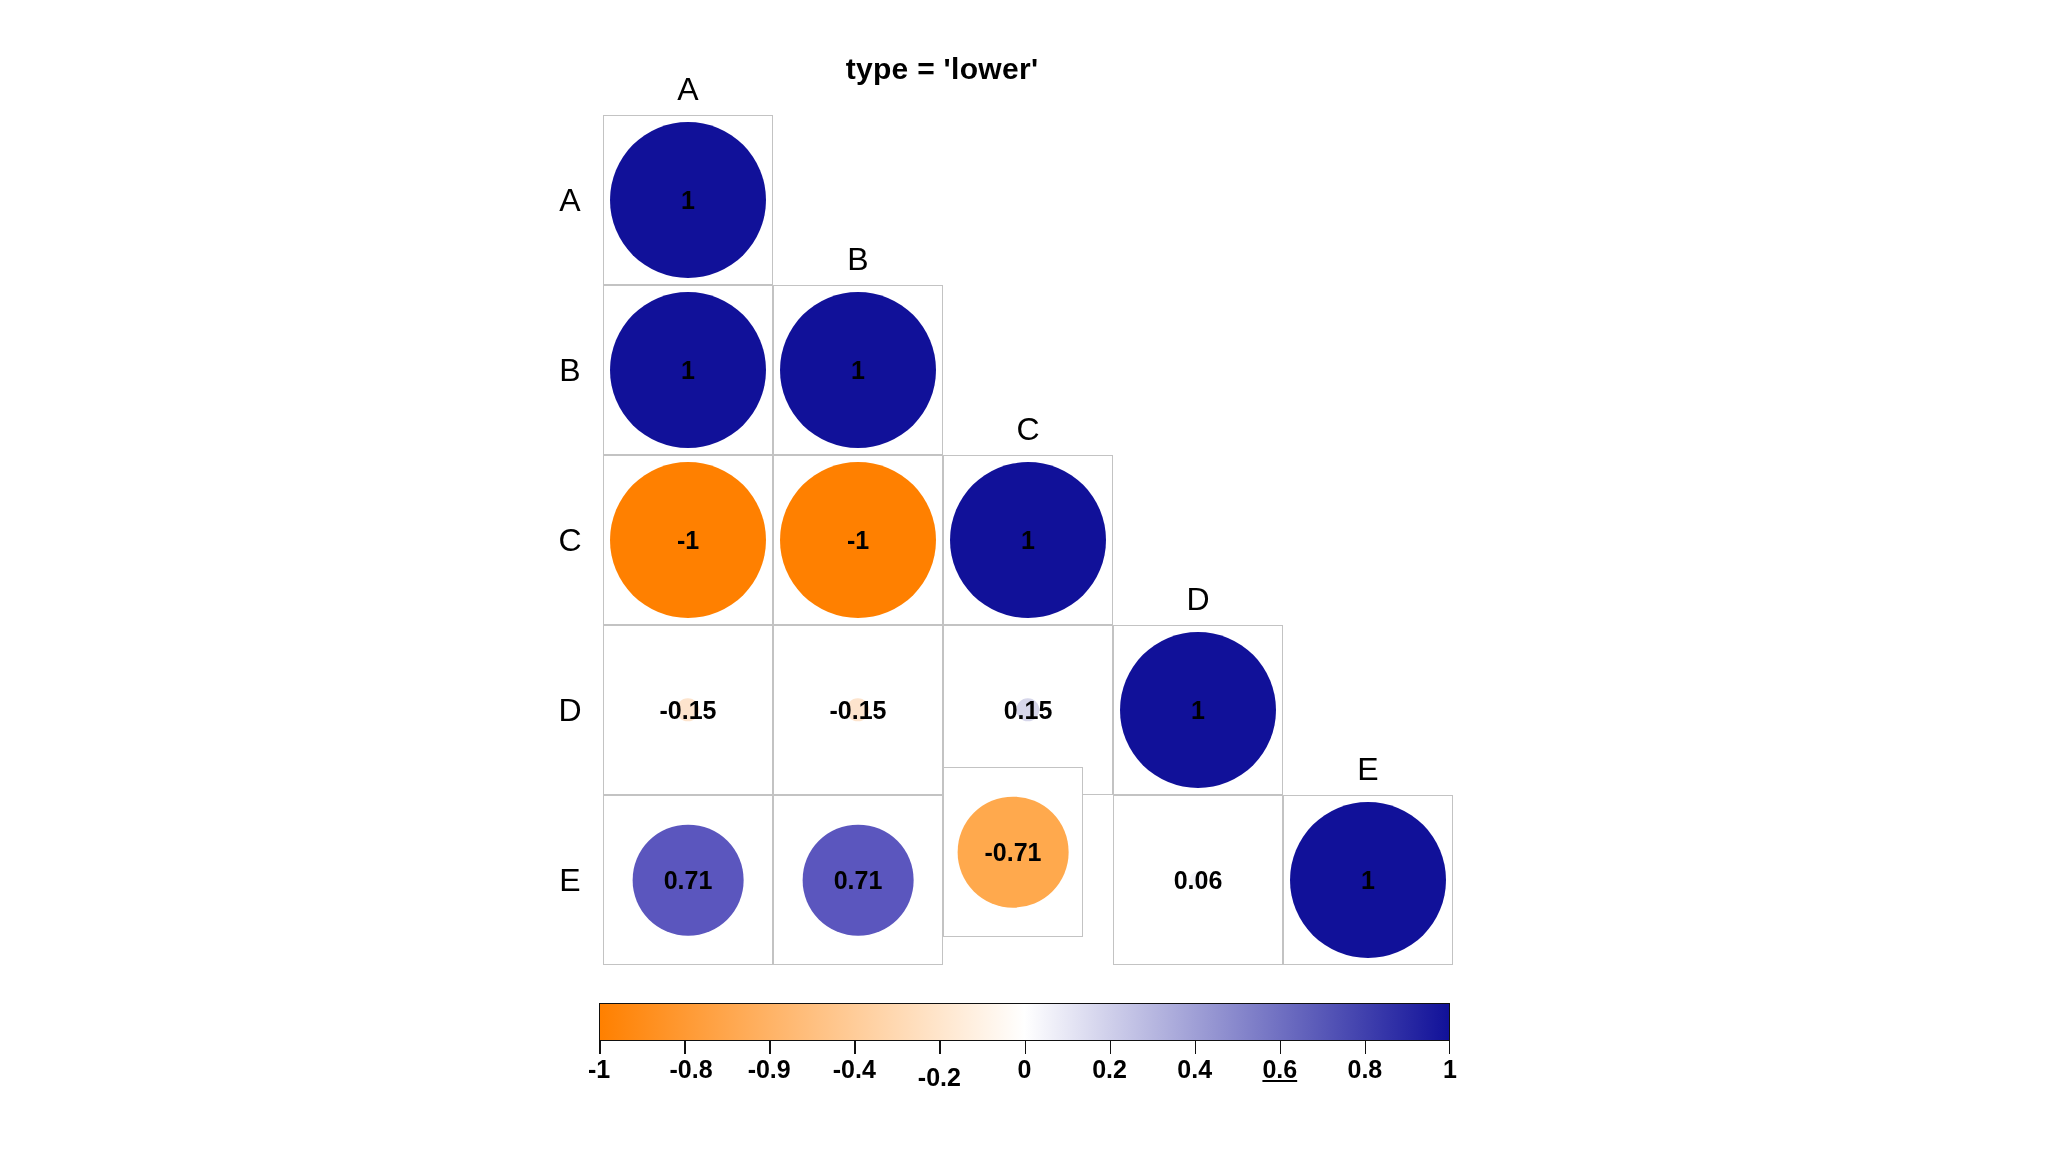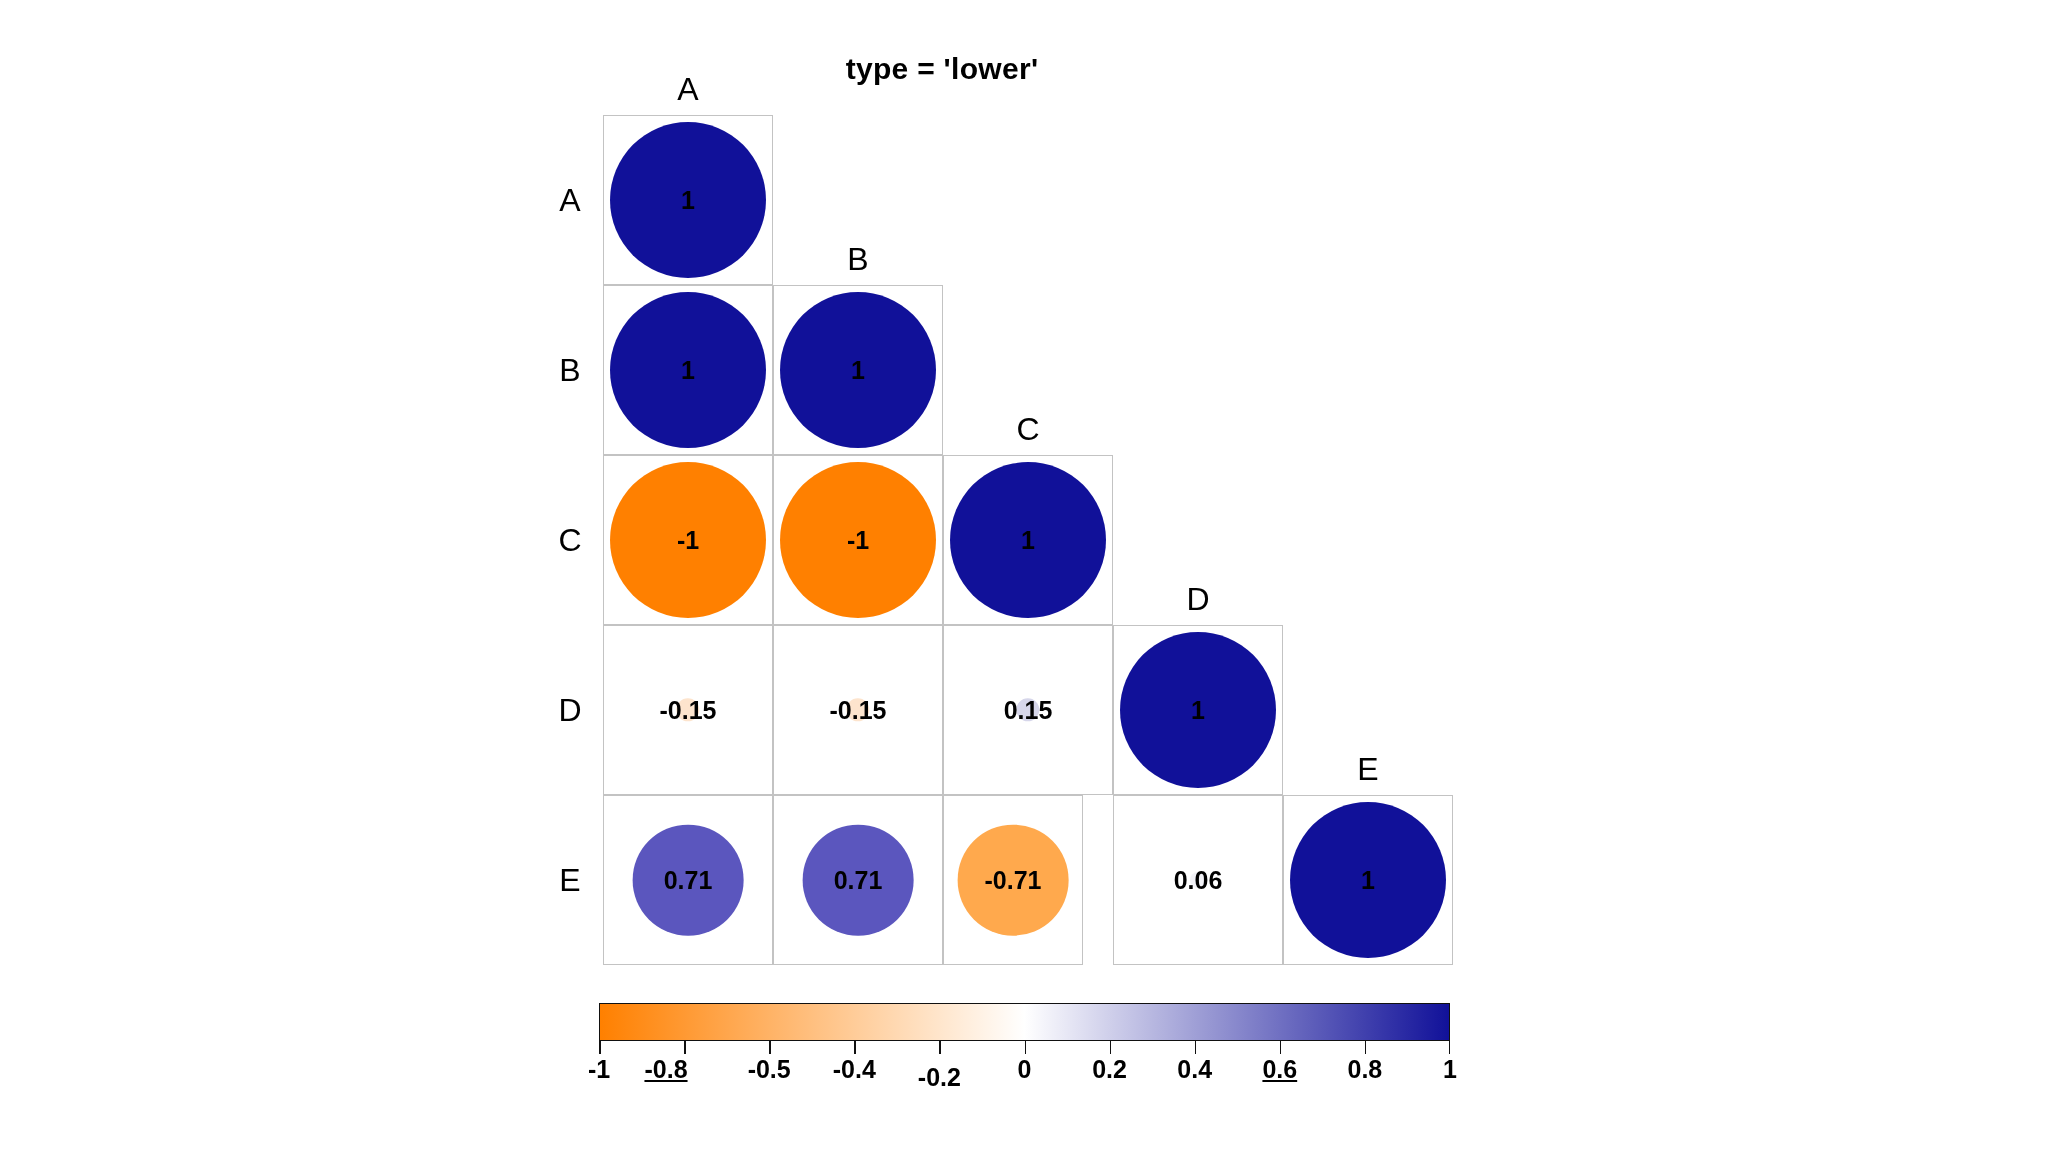--- a/index.html
+++ b/index.html
@@ -101,21 +101,21 @@
         <div class="cellval">1</div>
       </div>
       <div class="cell" style="left: 0px; top: 680px; width: 170px; height: 170px;">
         <div class="bubble" style="width: 110.76px; height: 110.76px; background: rgb(91, 86, 190);"></div>
         <div class="cellval">0.71</div>
       </div>
       <div class="cell" style="left: 170px; top: 680px; width: 170px; height: 170px;">
         <div class="bubble" style="width: 110.76px; height: 110.76px; background: rgb(91, 86, 190);"></div>
         <div class="cellval">0.71</div>
       </div>
-      <div class="cell" style="left: 340px; top: 680px; width: 140px; height: 170px;">
+      <div class="cell" style="left: 340px; top: 652px; width: 140px; height: 170px;">
         <div class="bubble" style="width: 110.76px; height: 110.76px; background: rgb(255, 169, 77);"></div>
         <div class="cellval">-0.71</div>
       </div>
       <div class="cell" style="left: 510px; top: 680px; width: 170px; height: 170px;">
         <div class="bubble" style="width: 16px; height: 16px; background: rgb(242, 242, 247);"></div>
         <div class="cellval">0.06</div>
       </div>
       <div class="cell" style="left: 680px; top: 680px; width: 170px; height: 170px;">
         <div class="bubble" style="width: 156px; height: 156px; background: rgb(17, 17, 153);"></div>
         <div class="cellval">1</div>
@@ -132,22 +132,22 @@
         <div class="tick" style="left: 340.4px;"></div>
         <div class="tick" style="left: 425.5px;"></div>
         <div class="tick" style="left: 510.6px;"></div>
         <div class="tick" style="left: 595.7px;"></div>
         <div class="tick" style="left: 680.8px;"></div>
         <div class="tick" style="left: 765.9px;"></div>
         <div class="tick" style="left: 849.5px;"></div>
       </div>
     <div class="cbar-labels" id="cbarlabels">
         <div class="tlab" style="left: 0px;">-1</div>
-        <div class="tlab" style="left: 67px; text-decoration: underline;">-0.8</div>
-        <div class="tlab" style="left: 170.2px;">-0.5</div>
+        <div class="tlab" style="left: 92px;">-0.8</div>
+        <div class="tlab" style="left: 170.2px;">-0.9</div>
         <div class="tlab" style="left: 255.3px;">-0.4</div>
         <div class="tlab" style="left: 340.4px; margin-top: 8px;">-0.2</div>
         <div class="tlab" style="left: 425.5px;">0</div>
         <div class="tlab" style="left: 510.6px;">0.2</div>
         <div class="tlab" style="left: 595.7px;">0.4</div>
         <div class="tlab" style="left: 680.8px; text-decoration: underline;">0.6</div>
         <div class="tlab" style="left: 765.9px; text-align: center;">0.8</div>
         <div class="tlab" style="left: 851px;">1</div>
       </div>
   </div>

